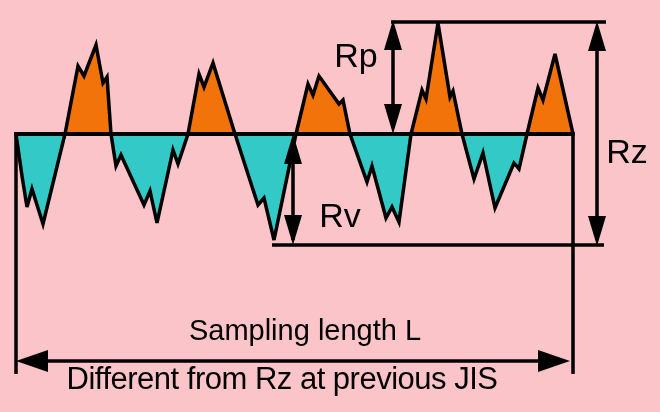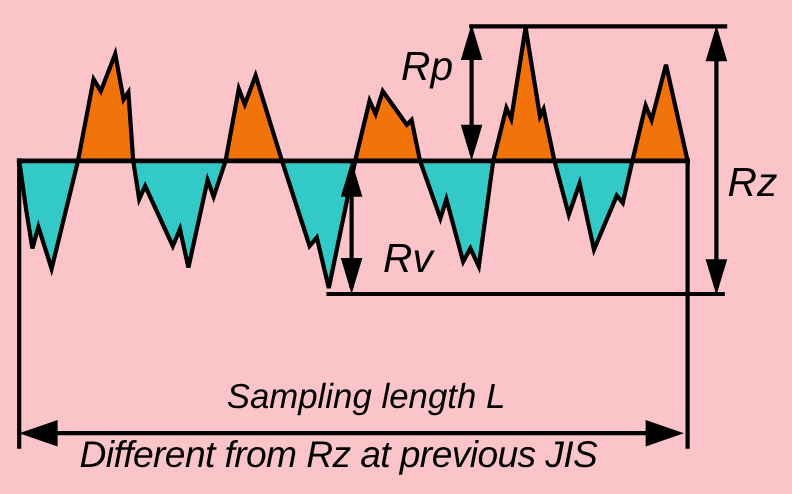--- a/index.html
+++ b/index.html
@@ -1,17 +1,17 @@
 <!DOCTYPE html>
 <html><head>
 <meta charset="utf-8">
 <style>
   html, body { margin: 0; padding: 0; }
   body { width: 660px; height: 412px; overflow: hidden; font-family: "Liberation Sans", sans-serif; }
-  .stage { position: relative; width: 660px; height: 412px; font-style: italic; }
+  .stage { position: relative; width: 660px; height: 412px; }
   svg { display: block; }
   .ink-stroke { stroke: #000000; fill: none; }
   .svg-label { fill: #000000; font-family: "Liberation Sans", sans-serif; }
   .lbl-param { font-size: 34px; }
   .lbl-sampling { font-size: 29px; }
   .lbl-caption { font-size: 31px; letter-spacing: -0.5px; }
 </style>
 </head>
 <body>
 

